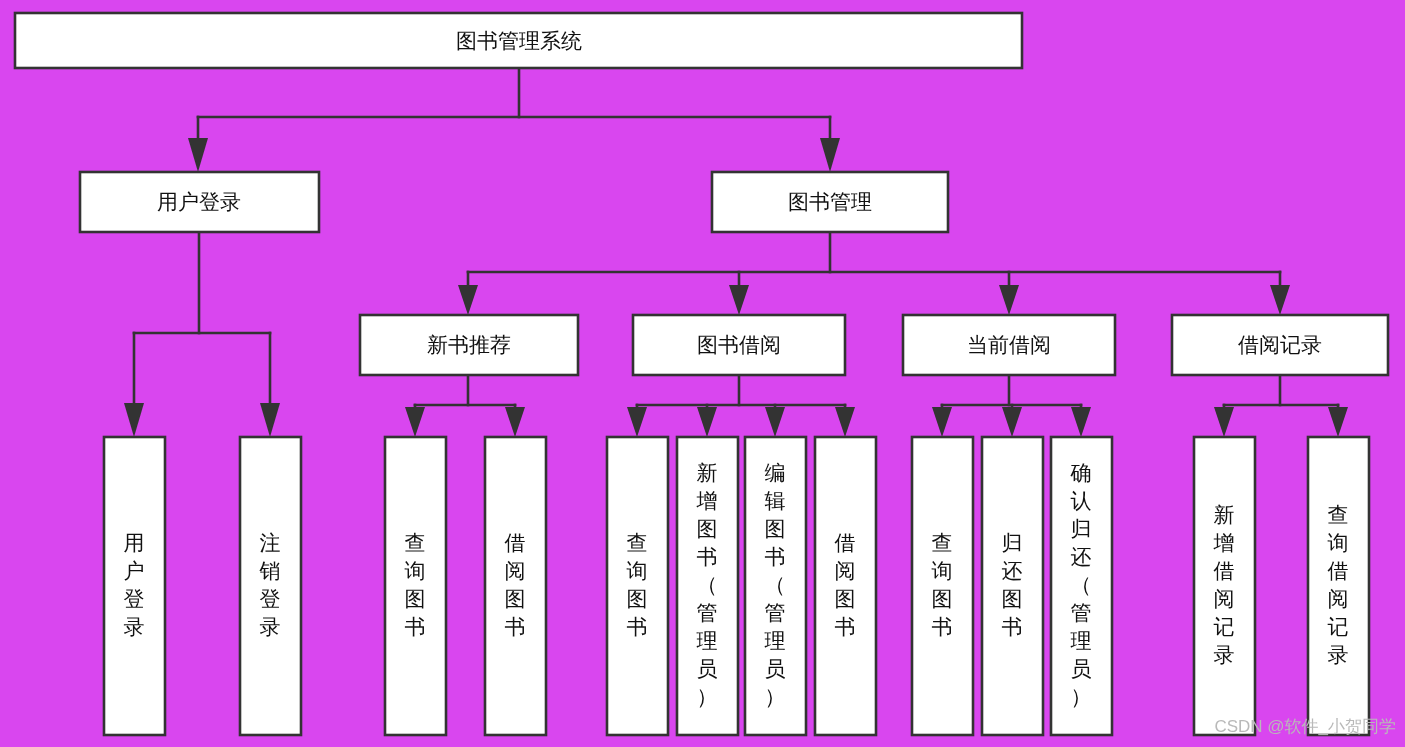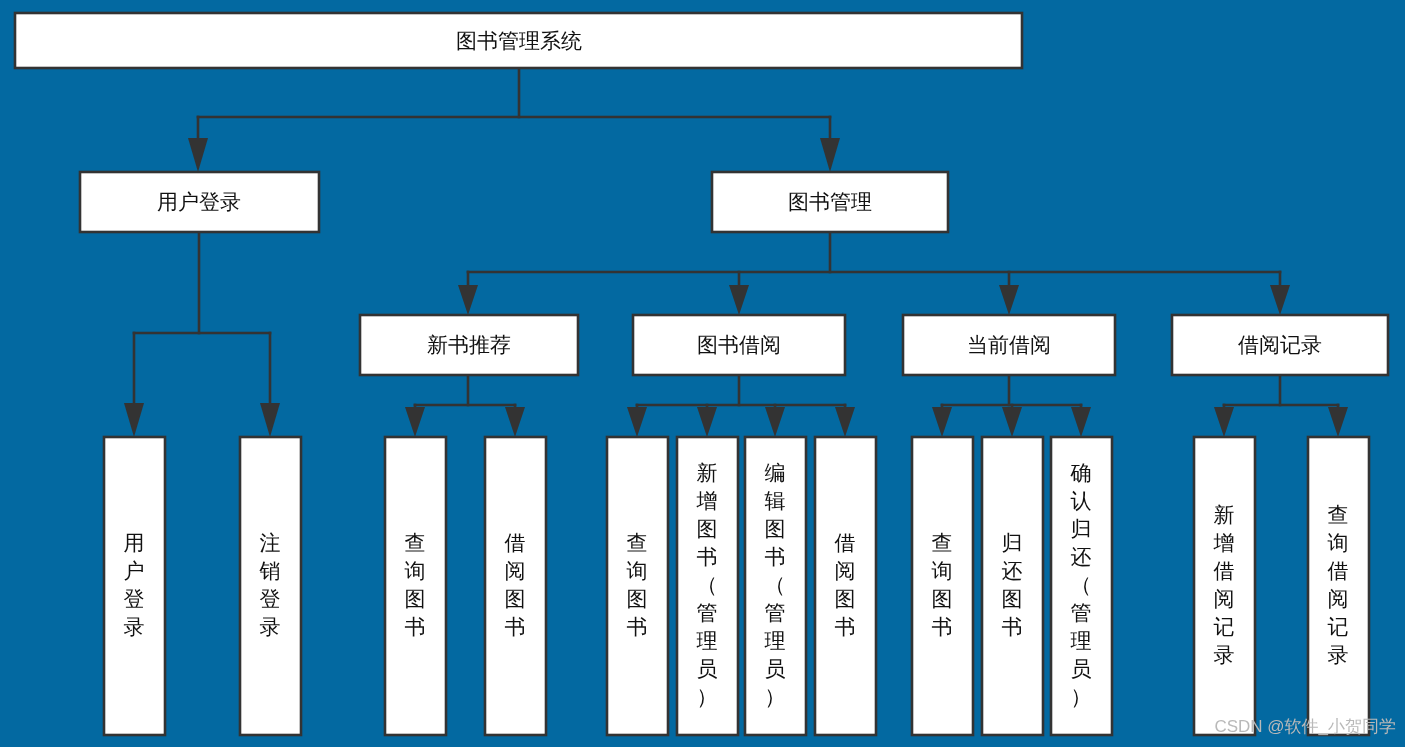--- a/index.html
+++ b/index.html
@@ -8,21 +8,21 @@
     padding: 0;
     background: #ffffff;
   }
   body {
     font-family: "Liberation Sans", "DejaVu Sans", sans-serif;
   }
   #diagram-root {
     position: relative;
     width: 1405px;
     height: 747px;
-    background: #0369a1;
+    background: #d946ef;
     overflow: hidden;
   }
   svg.diagram-canvas {
     position: absolute;
     left: 0;
     top: 0;
     width: 1405px;
     height: 747px;
   }
   .node-box {

